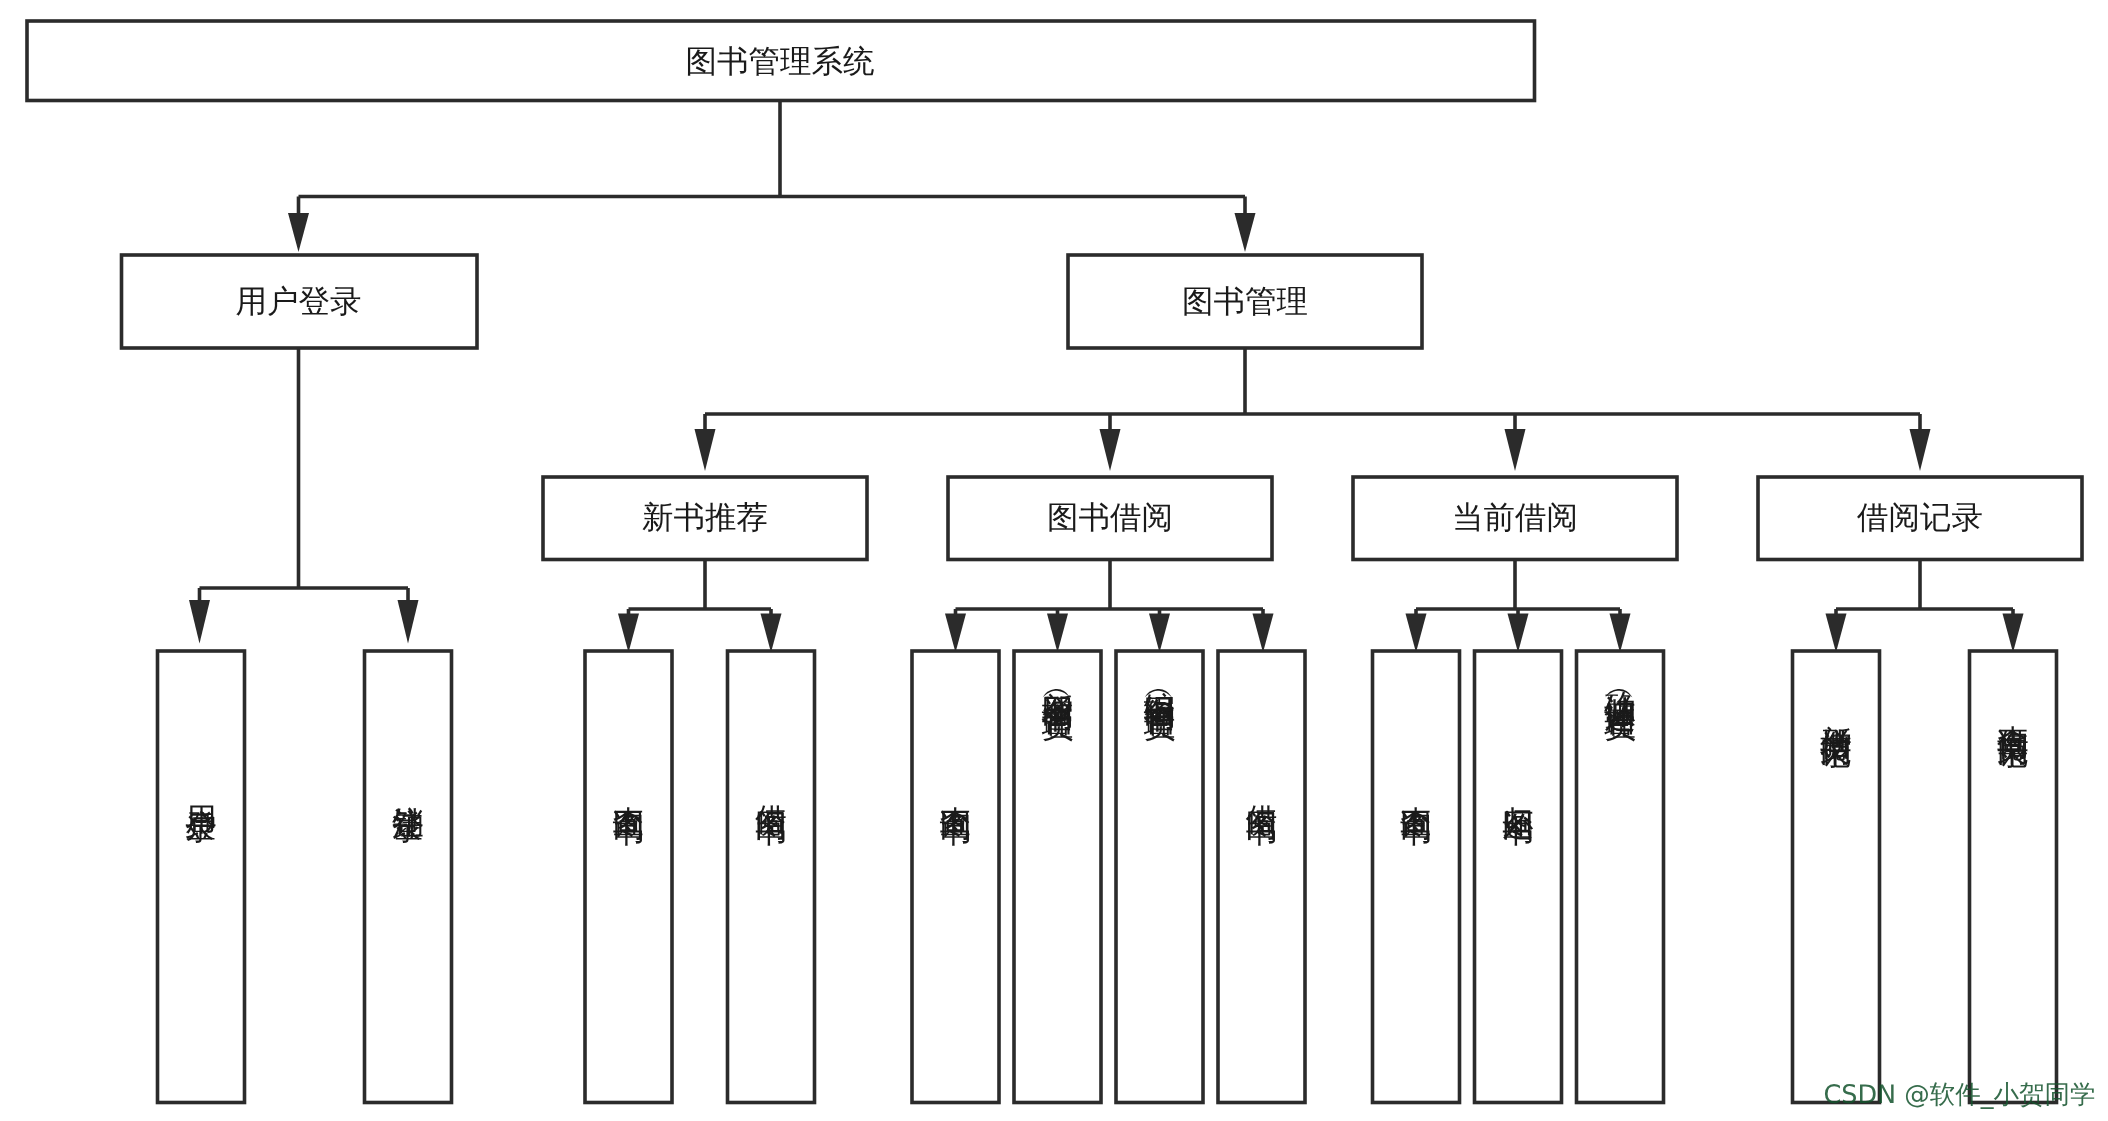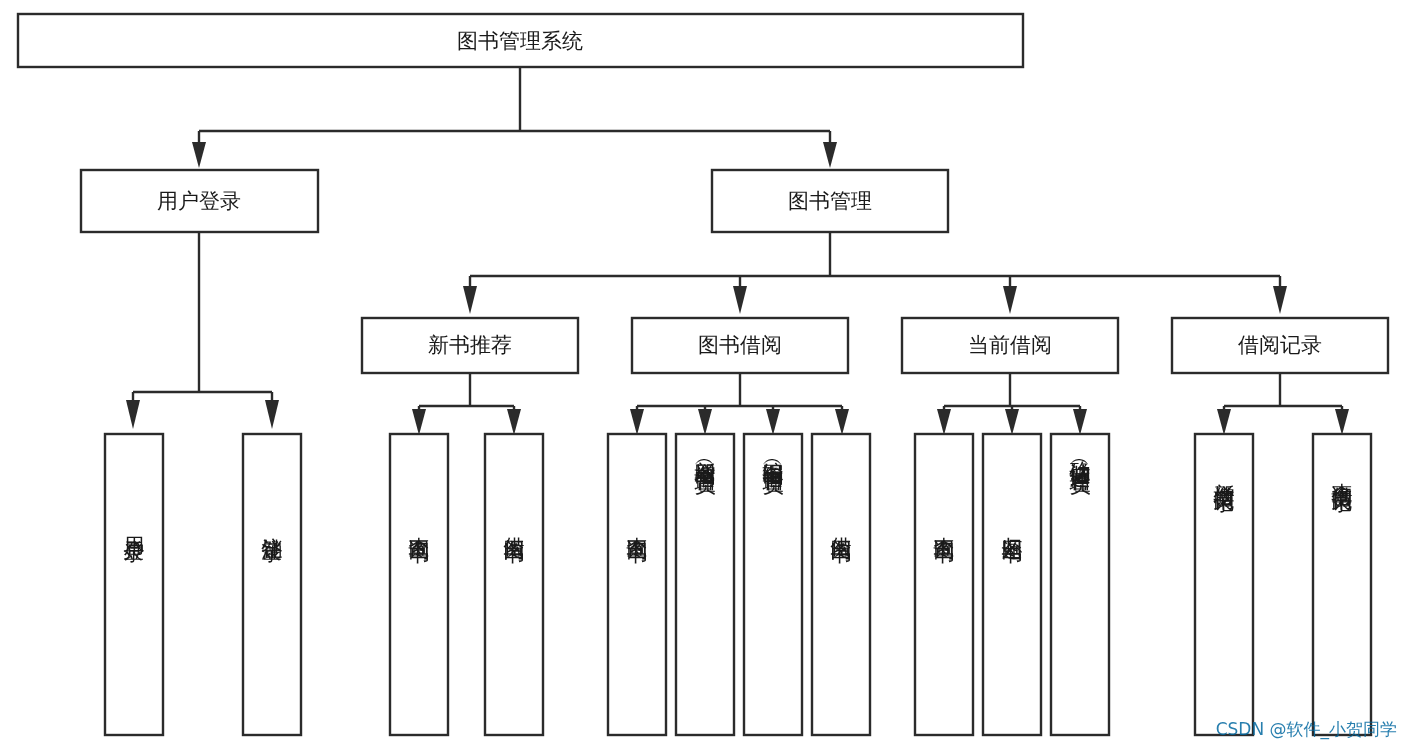--- a/index.html
+++ b/index.html
@@ -56,21 +56,21 @@
     writing-mode: vertical-rl;
     text-orientation: upright;
     letter-spacing: 2px;
   }
   .watermark-text {
     position: absolute;
     right: 8px;
     bottom: 6px;
     font-family: "DejaVu Sans", "Liberation Sans", sans-serif;
     font-size: 17px;
-    color: #0369a1;
+    color: #14532d;
     opacity: 0.85;
     white-space: nowrap;
     pointer-events: none;
   }
 </style>
 </head>
 <body>
 
 <div id="diagram-root">
 

